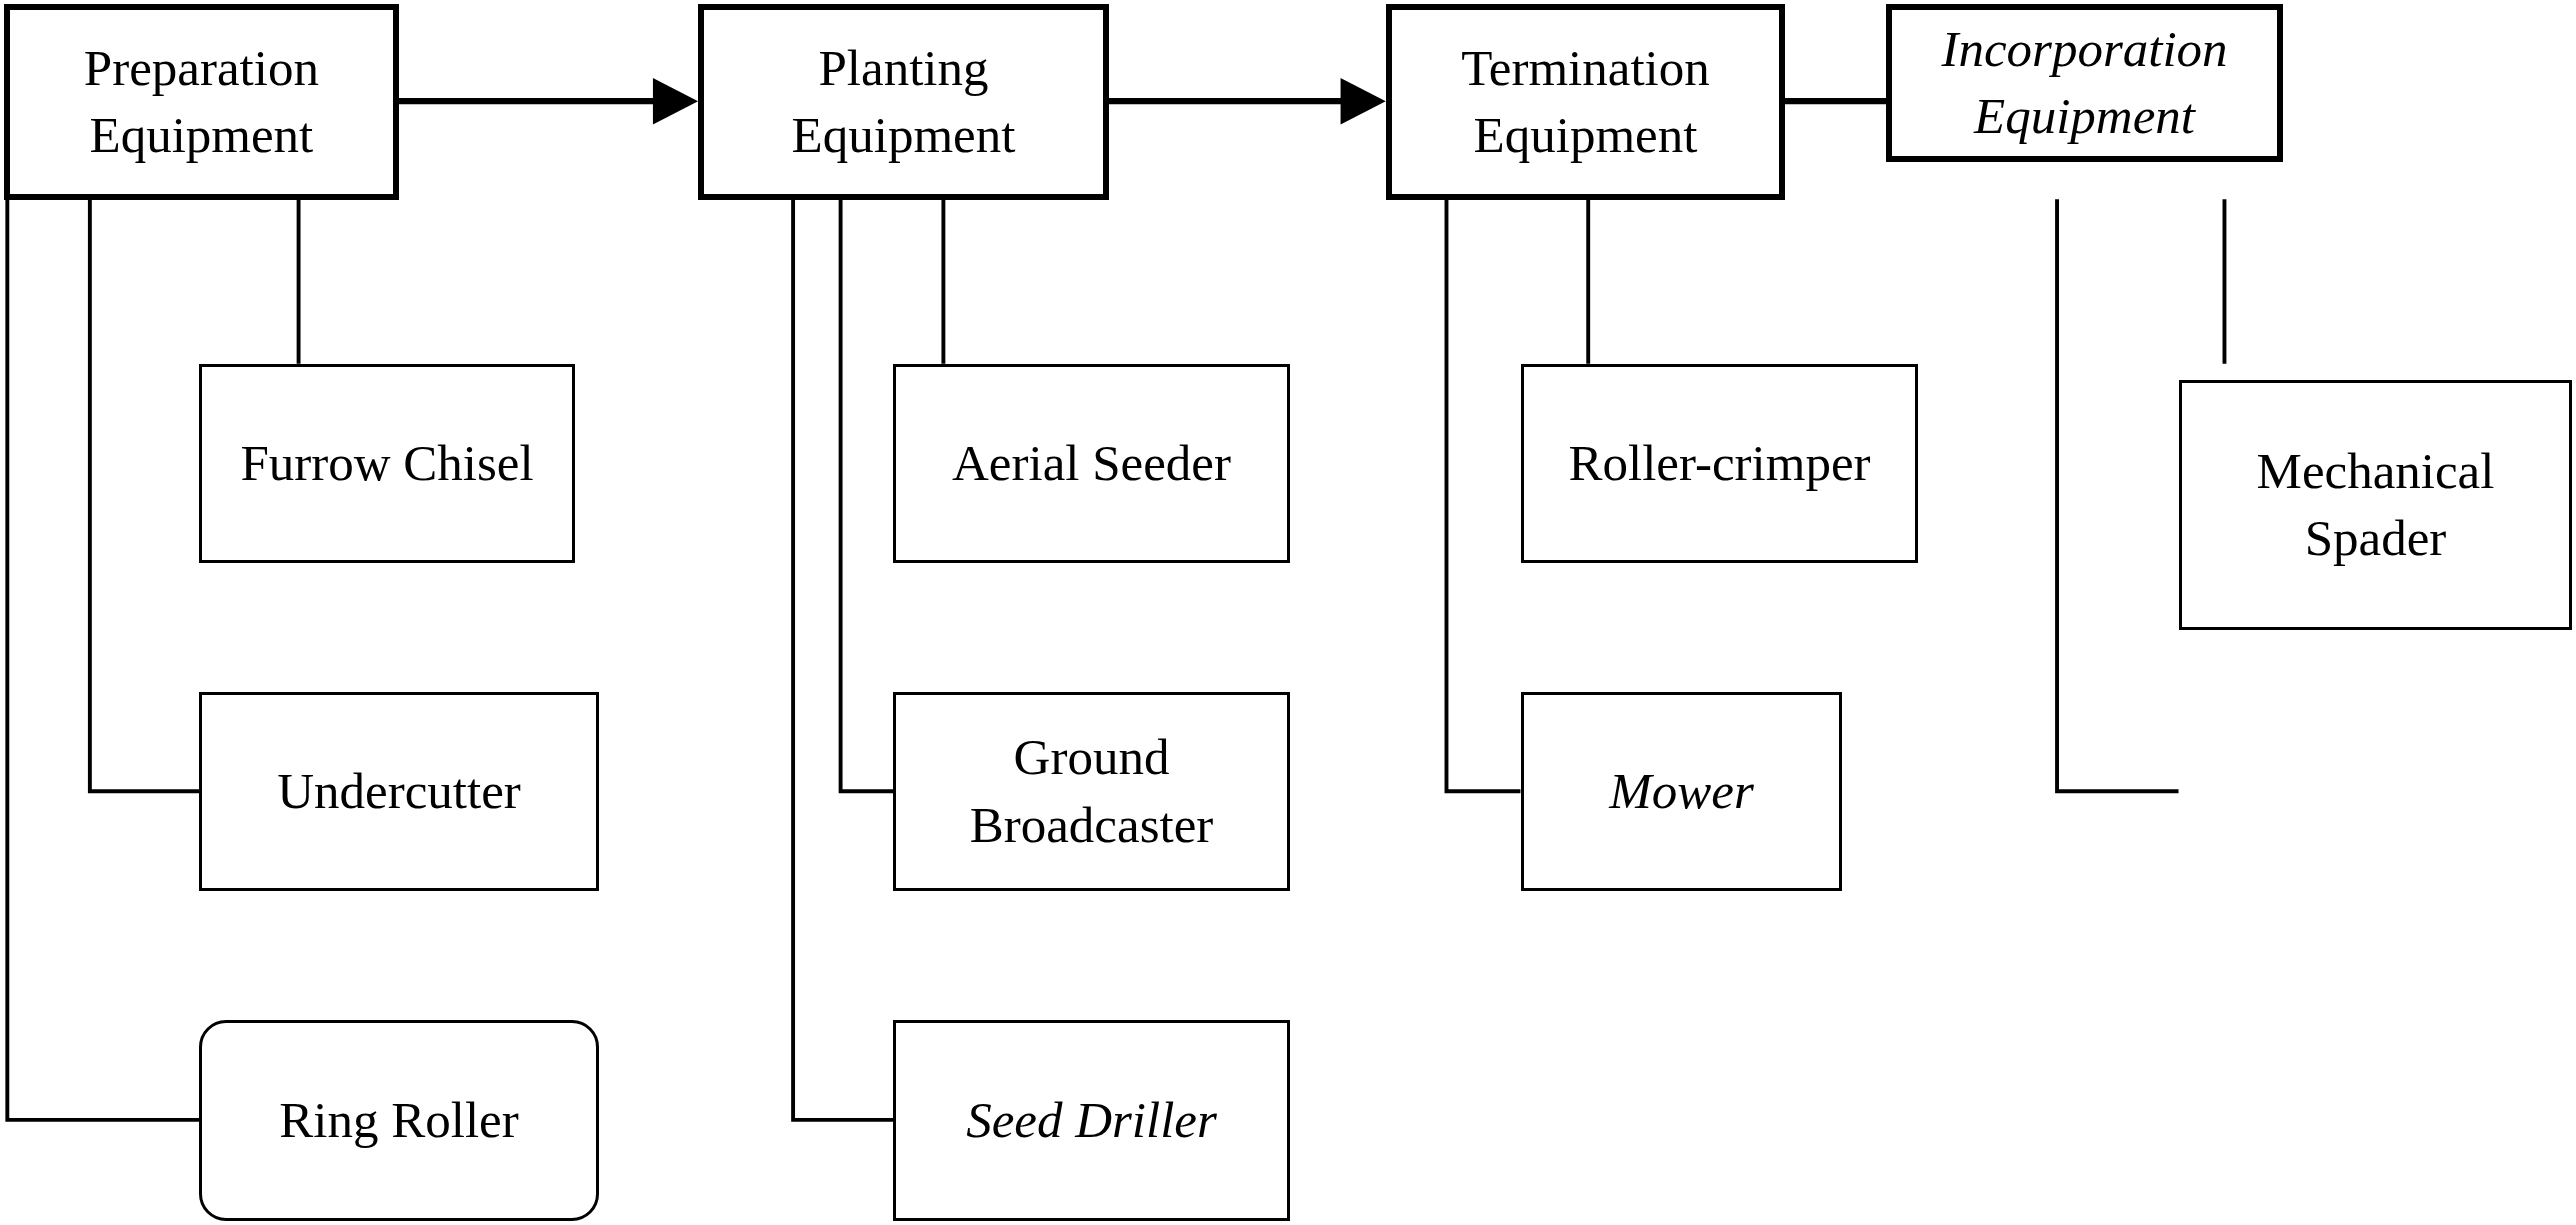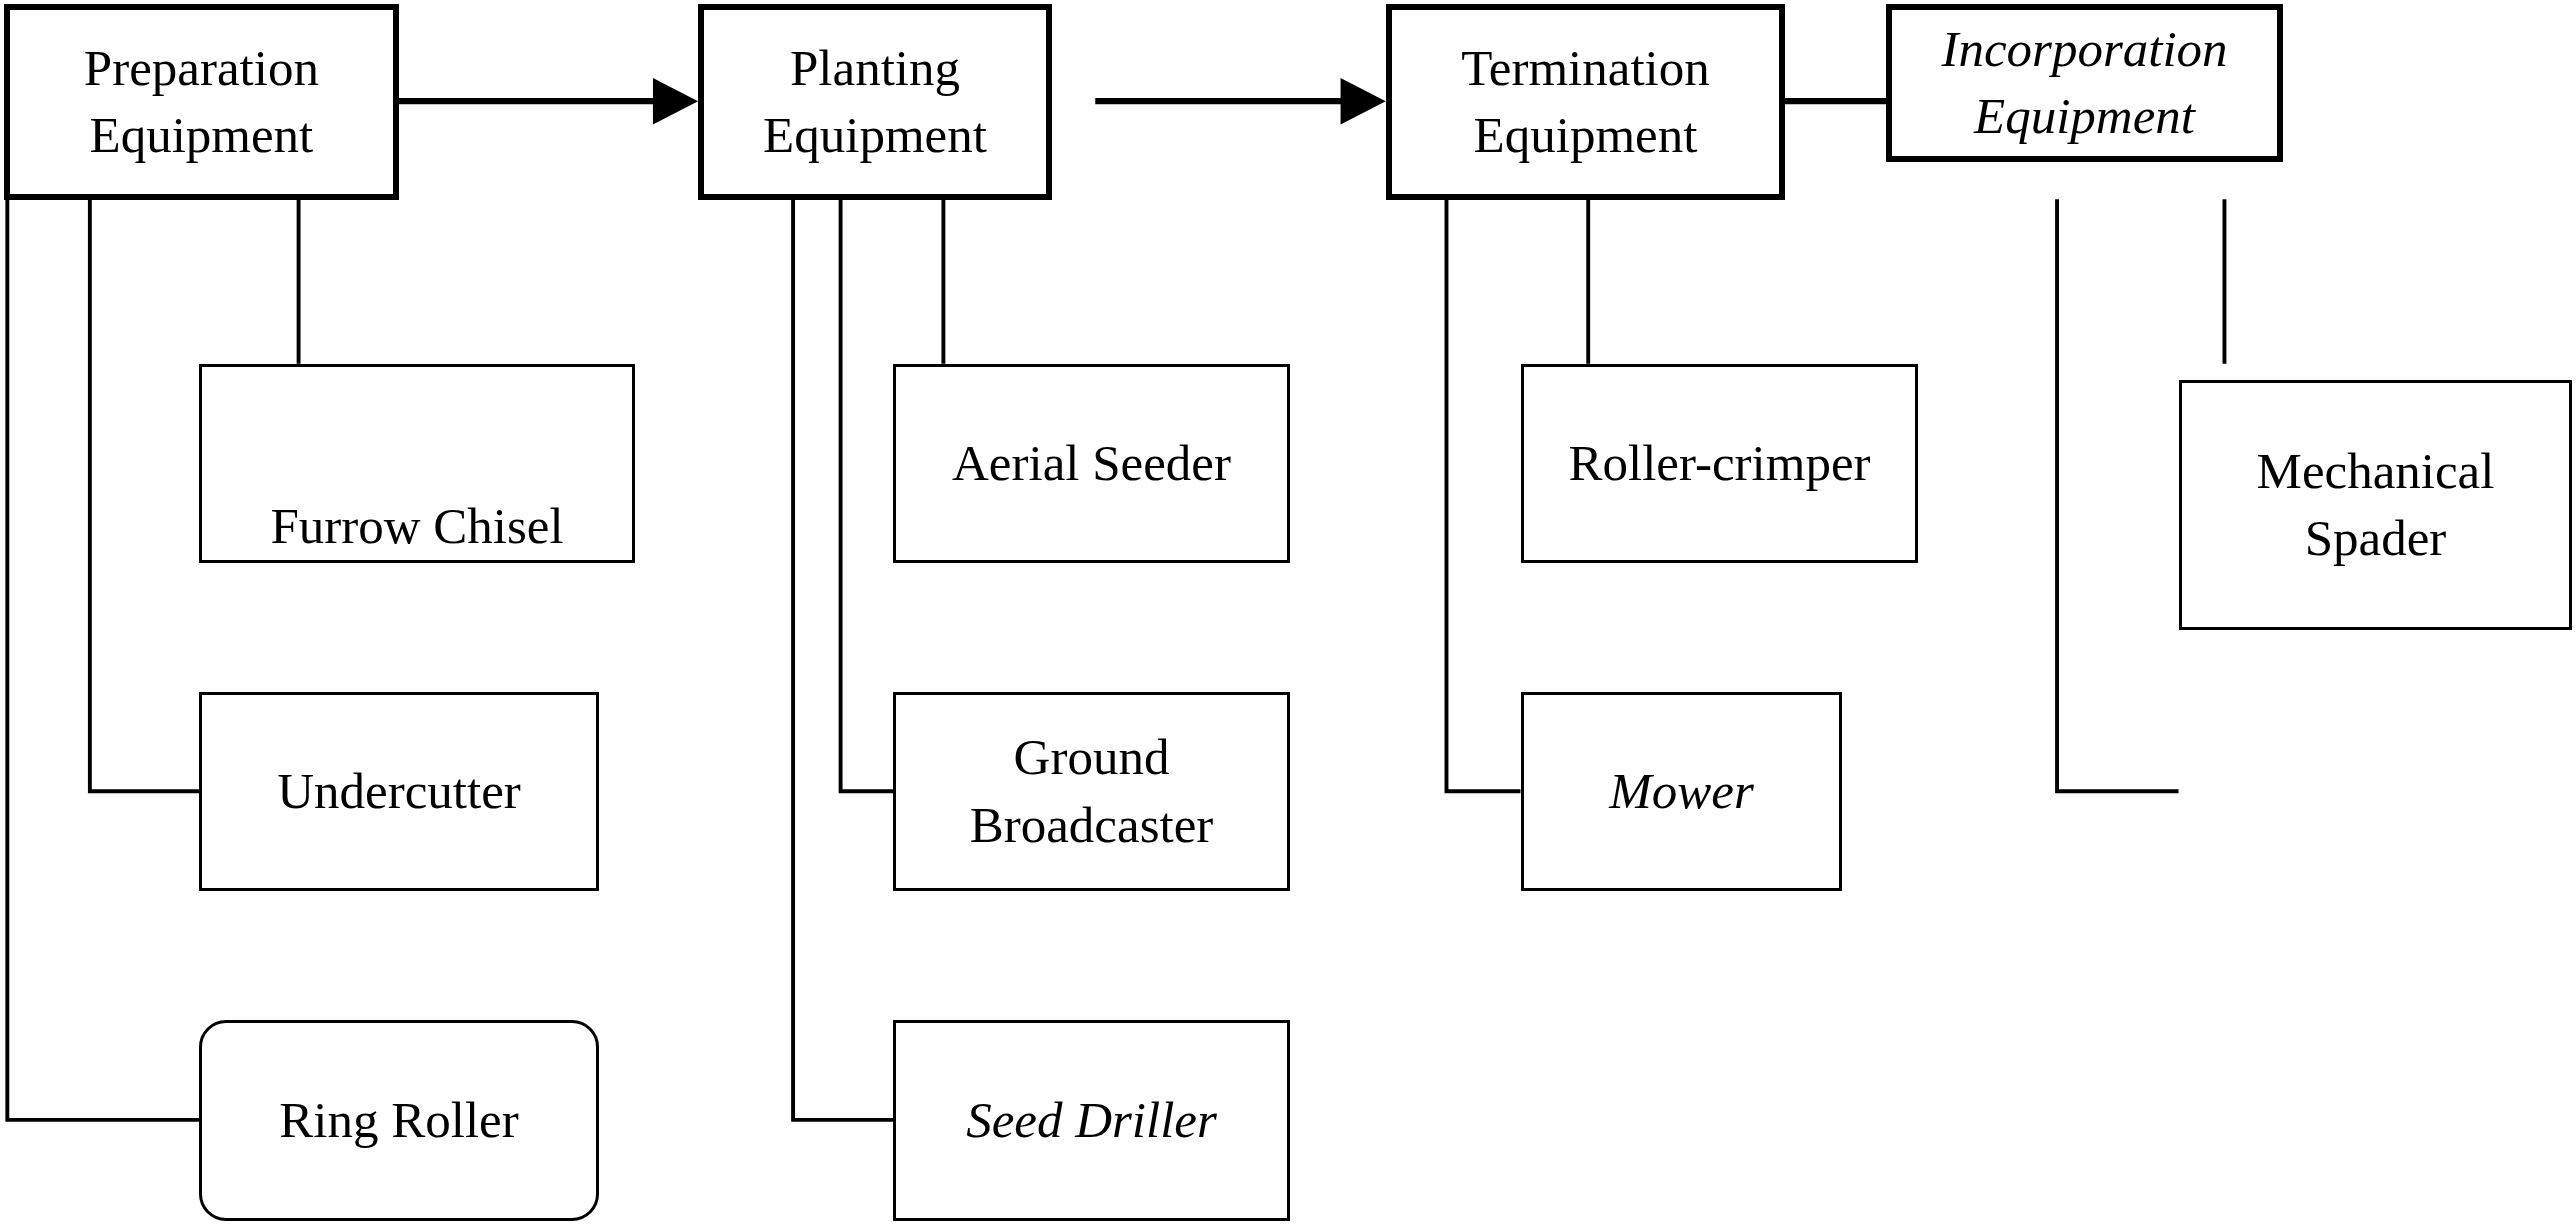--- a/index.html
+++ b/index.html
@@ -26,26 +26,26 @@
     justify-content: center;
     text-align: center;
     font-size: 51px;
     line-height: 1.32;
     padding: 0 12px;
   }
   .node.parent { border-width: 6.2px; }
 
   
   .n-prep   { left: 3.9px;    top: 3.9px; width: 395px; height: 196px; }
-  .n-plant  { left: 698px;  top: 3.9px; width: 354px; height: 196px; }
+  .n-plant  { left: 698px;  top: 3.9px; width: 411px; height: 196px; }
   .n-term   { left: 1386px; top: 3.9px; width: 399px; height: 196px; }
   .n-incorp { left: 1886px; top: 3.9px; width: 397px; height: 158px; font-style: italic; }
 
   
-  .n-furrow  { left: 199px;  top: 364px;  width: 436px; height: 199px; align-items: flex-end; }
+  .n-furrow  { left: 199px;  top: 364px;  width: 376px; height: 199px; }
   .n-under   { left: 199px;  top: 692px;  width: 400px; height: 199px; }
   .n-ring    { left: 199px;  top: 1020px; width: 400px; height: 201px; border-radius: 27px; }
   .n-aerial  { left: 893px; top: 364px;  width: 397px; height: 199px; }
   .n-ground  { left: 893px; top: 692px;  width: 397px; height: 199px; }
   .n-seed    { left: 893px; top: 1020px; width: 397px; height: 201px; font-style: italic; }
   .n-roller  { left: 1521px; top: 364px;  width: 397px; height: 199px; }
   .n-mower   { left: 1521px; top: 692px;  width: 321px; height: 199px; font-style: italic; }
   .n-spader  { left: 2179px; top: 380px;  width: 393px; height: 250px; }
   .n-tillage { left: 2179px; top: 692px;  width: 393px; height: 199px; }
 </style>

